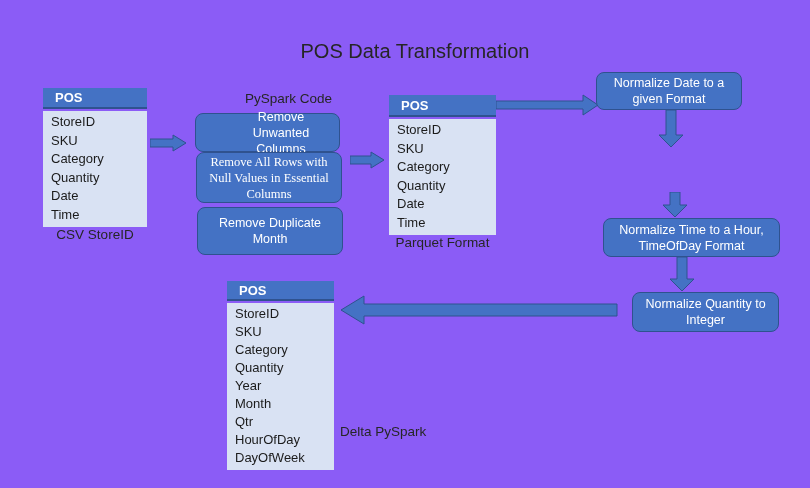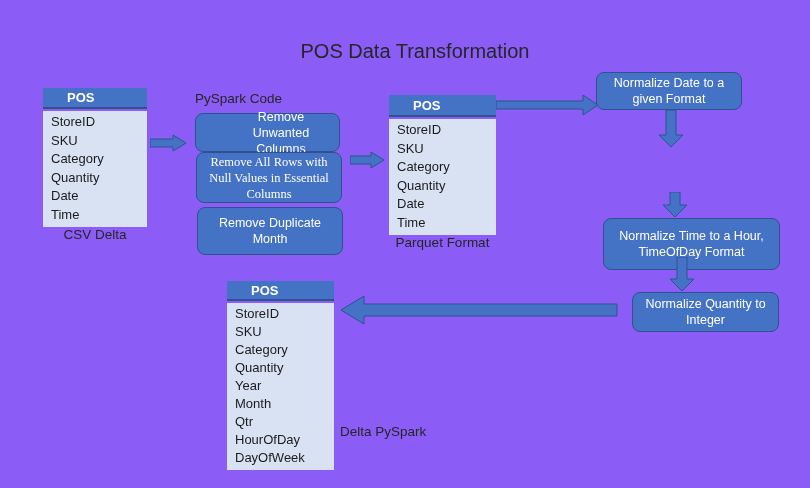--- a/index.html
+++ b/index.html
@@ -10,21 +10,21 @@
   .title{
     position:absolute;top:40px;left:0;width:830px;text-align:center;
     font-size:20px;color:#262626;
   }
   .small-label{position:absolute;font-size:13.5px;color:#262626;white-space:nowrap;}
 
   
   .etable{position:absolute;}
   .etable .ehead{
     background:#4472C4;color:#ffffff;font-weight:bold;font-size:13px;
-    padding-left:24px;box-sizing:border-box;border-bottom:2px solid #2F528F;
+    padding-left:12px;box-sizing:border-box;border-bottom:2px solid #2F528F;
     display:flex;align-items:center;
   }
   .etable .ebody{
     background:#D9E2F3;margin-top:2px;padding:2px 0 3px 0;
   }
   .etable .erow{
     font-size:13px;color:#1b1b1b;padding-left:8px;line-height:18px;
     white-space:nowrap;
   }
   #table-csv{left:43px;top:88px;width:104px;}
@@ -33,35 +33,35 @@
   #table-parquet{left:389px;top:95px;width:107px;}
   #table-parquet .ehead{height:22px;}
   #table-parquet .erow{line-height:18.5px;}
   #table-delta{left:227px;top:281px;width:107px;}
   #table-delta .ehead{height:20px;}
   #table-delta .erow{line-height:18px;}
 
   #caption-csv{left:43px;top:227px;width:104px;text-align:center;}
   #caption-parquet{left:389px;top:235px;width:107px;text-align:center;}
   #caption-delta{left:340px;top:424px;}
-  #label-pyspark{left:195px;top:91px;width:145px;text-align:left;}
+  #label-pyspark{left:187px;top:91px;width:145px;text-align:right;}
 
   
   .pbox{
     position:absolute;background:#4472C4;border:1.5px solid #2F528F;border-radius:8px;
     color:#ffffff;font-size:12.5px;line-height:16px;text-align:center;
     display:flex;align-items:center;justify-content:center;
     box-sizing:border-box;padding:2px 5px;
   }
   #box-remove-unwanted{left:195px;top:113px;width:145px;height:39px;padding-left:32px;}
   #box-remove-null{left:196px;top:152px;width:146px;height:51px;font-family:Liberation Serif, serif;}
   #box-remove-duplicate{left:197px;top:207px;width:146px;height:48px;}
   #box-normalize-date{left:596px;top:72px;width:146px;height:38px;}
   #box-generate-year{left:602px;top:148px;width:143px;height:44px;}
-  #box-normalize-time{left:603px;top:218px;width:177px;height:52px;}
+  #box-normalize-time{left:603px;top:218px;width:177px;height:39px;}
   #box-normalize-quantity{left:632px;top:292px;width:147px;height:40px;}
 
   .arrow{position:absolute;}
   .arrow polygon{fill:#4472C4;stroke:#2F528F;stroke-width:1;}
 </style>
 </head>
 <body>
 
 <div id="canvas">
 
@@ -71,21 +71,21 @@
     <div class="ehead">POS</div>
     <div class="ebody">
         <div class="erow">StoreID</div>
         <div class="erow">SKU</div>
         <div class="erow">Category</div>
         <div class="erow">Quantity</div>
         <div class="erow">Date</div>
         <div class="erow">Time</div>
       </div>
   </div>
-  <div class="small-label" id="caption-csv">CSV Delta</div>
+  <div class="small-label" id="caption-csv">CSV StoreID</div>
 
   <svg class="arrow" style="left:150px;top:134px" width="38" height="18" viewBox="0 0 38 18">
     <polygon points="0,5 23,5 23,1 36,9 23,17 23,13 0,13"></polygon>
   </svg>
 
   <div class="small-label" id="label-pyspark">PySpark Code</div>
 
   <div class="pbox" id="box-remove-unwanted">Remove Unwanted Columns</div>
   <div class="pbox" id="box-remove-null">Remove All Rows with Null Values in Essential Columns</div>
   <div class="pbox" id="box-remove-duplicate">Remove Duplicate Month</div>

